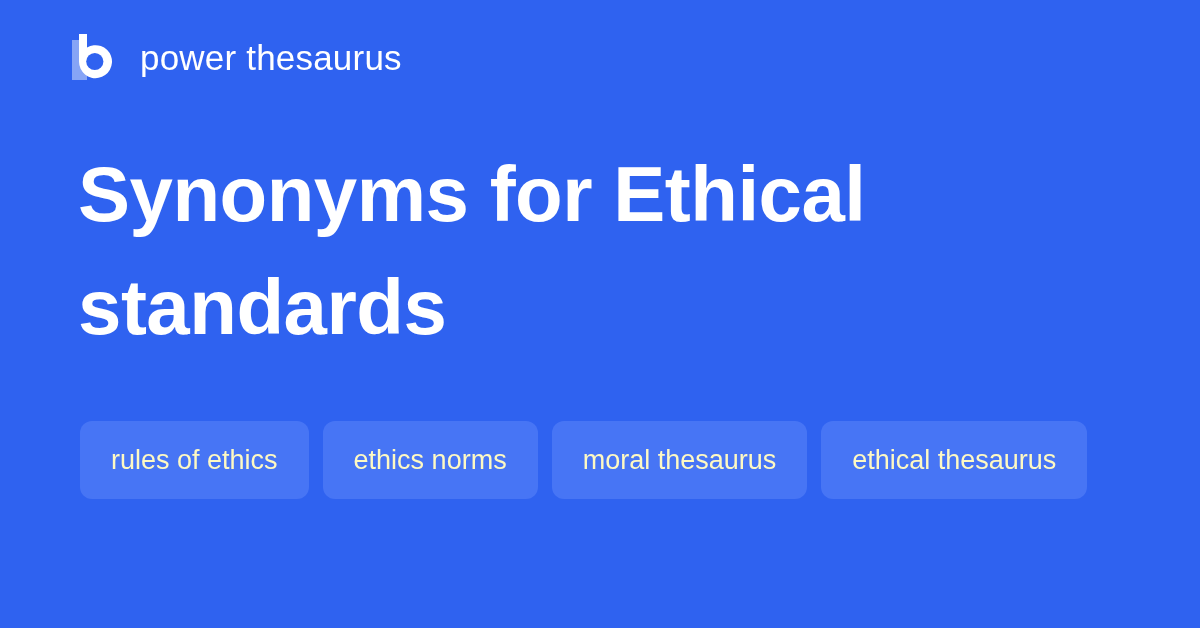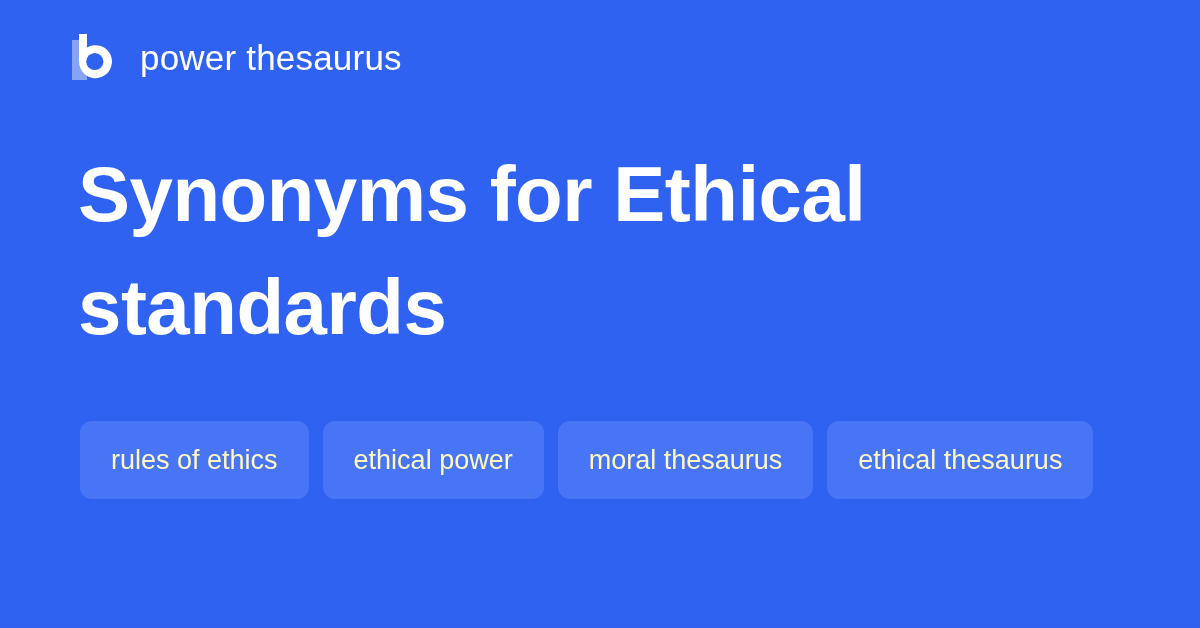--- a/index.html
+++ b/index.html
@@ -106,18 +106,18 @@
 
       <circle cx="22.8" cy="27.5" r="8.6" fill="#2F62F0"></circle>
     </svg>
     <span class="brand-name">power thesaurus</span>
   </div>
 
   <h1 class="headline">Synonyms for Ethical standards</h1>
 
   <div class="chips">
     <div class="chip">rules of ethics</div>
-    <div class="chip">ethical power</div>
+    <div class="chip">ethics norms</div>
     <div class="chip">moral thesaurus</div>
     <div class="chip">ethical thesaurus</div>
   </div>
 
 </div>
 
 </body></html>

